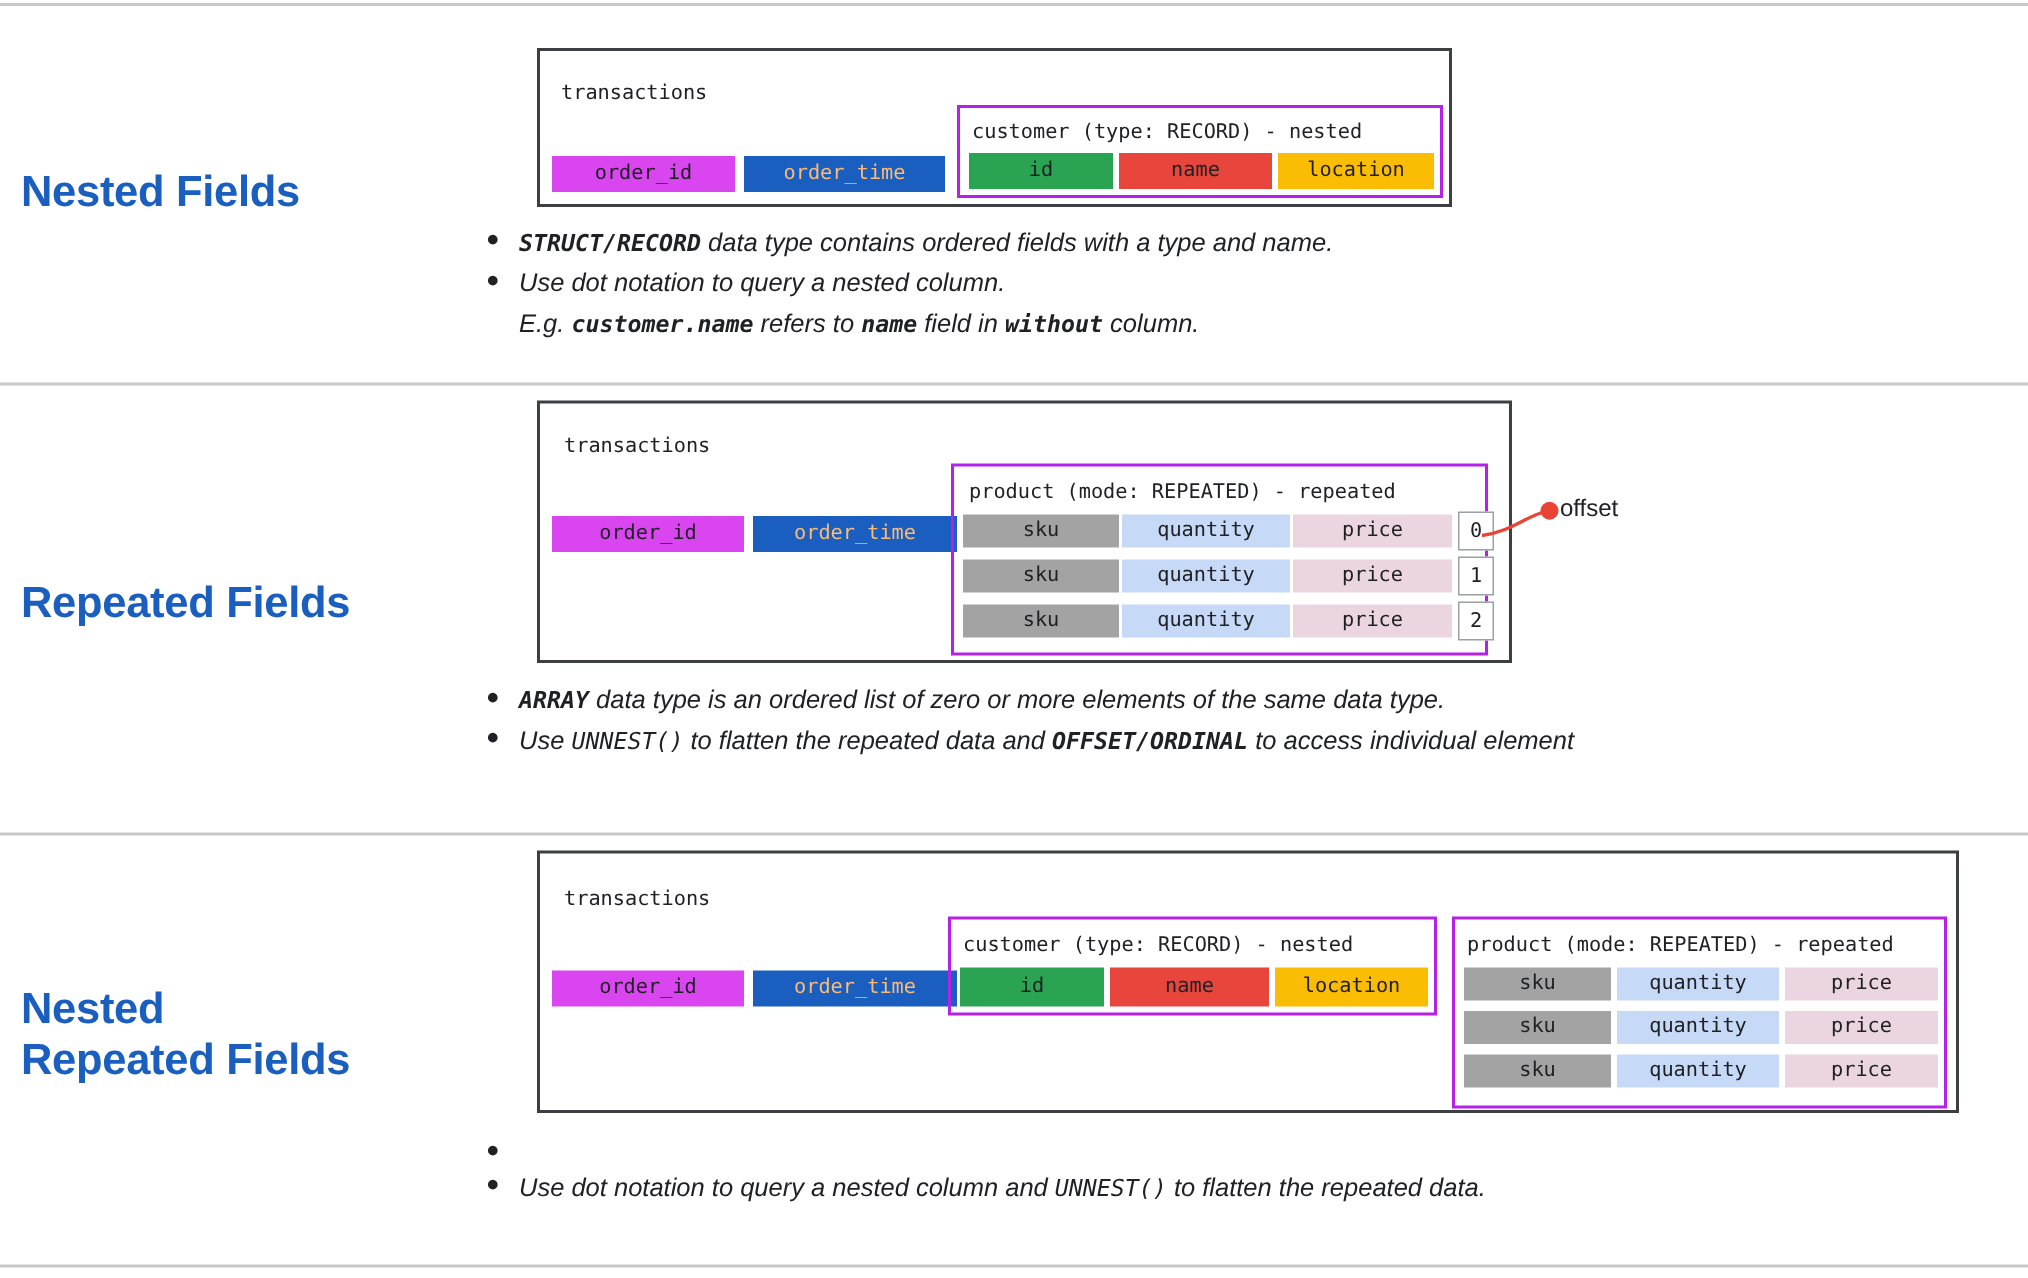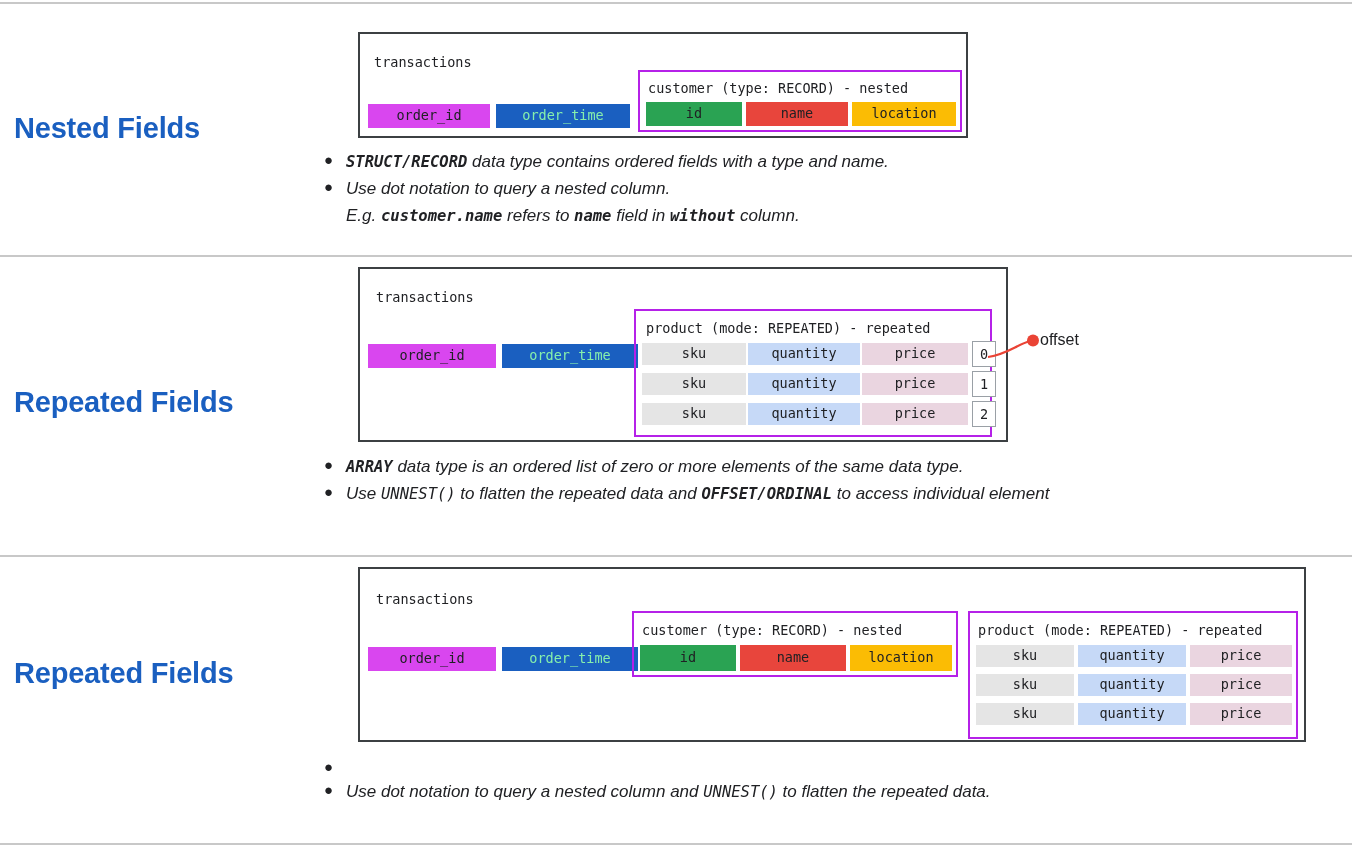--- a/index.html
+++ b/index.html
@@ -59,25 +59,25 @@
 
   .chip {
     position:absolute;
     font-family:"DejaVu Sans Mono", monospace;
     font-size:13.5px;
     display:flex; align-items:center; justify-content:center;
     white-space:nowrap;
     line-height:1;
   }
   .chip.gray   { background:#d946ef; color:#202124; }
-  .chip.blue   { background:#1a5fc0; color:#86efac; }
+  .chip.blue   { background:#1a5fc0; color:#fdba74; }
   .chip.green  { background:#2aa353; color:#202124; }
   .chip.red    { background:#e8453c; color:#202124; }
   .chip.amber  { background:#fbbc04; color:#202124; }
-  .chip.lgreen { background:#e5e5e5; color:#202124; }
+  .chip.lgreen { background:#a3a3a3; color:#202124; }
   .chip.lblue  { background:#c6d9f7; color:#202124; }
   .chip.lpink  { background:#ead5e0; color:#202124; }
 
   .group {
     position:absolute;
     border:2.5px solid #b521e8;
     background:transparent;
   }
   .group-label {
     position:absolute;
@@ -222,20 +222,21 @@
     <div class="brow">
       <div class="bullet-dot">●</div>
       <div class="btext">Use <span class="mono norm">UNNEST()</span> to flatten the repeated data and <span class="mono">OFFSET/ORDINAL</span> to access individual element</div>
     </div>
   </div>
 </div>
 
 <div class="section sec3">
 
   <div class="sec-title">
+    <div>Nested</div>
     <div>Repeated Fields</div>
   </div>
 
   <div class="tablebox" style="left:358px; top:10px; width:948px; height:175px;">
 
     <div class="tbl-name" style="left:16px; top:22px;">transactions</div>
 
     <div class="chip gray" style="left:8px; top:78px; width:128px; height:24px;">order_id</div>
 
     <div class="chip blue" style="left:142px; top:78px; width:136px; height:24px;">order_time</div>

